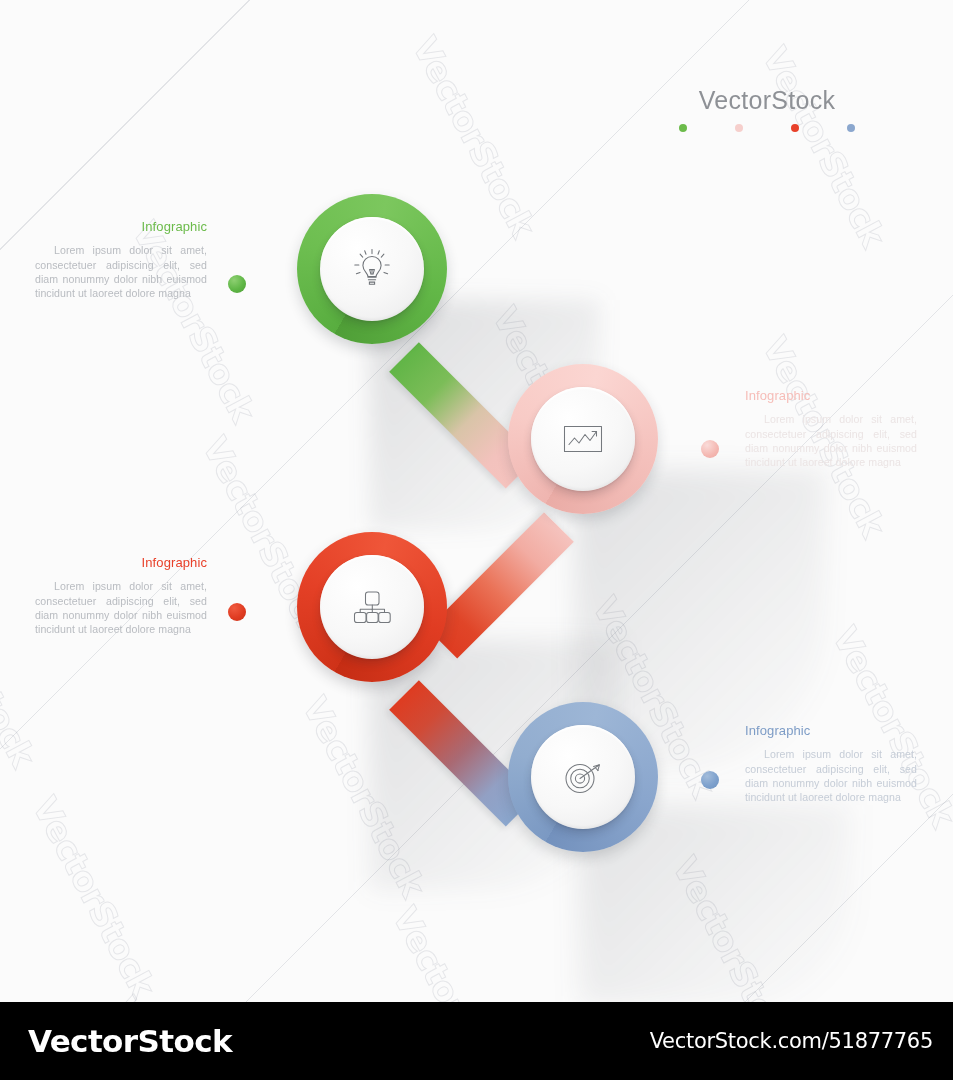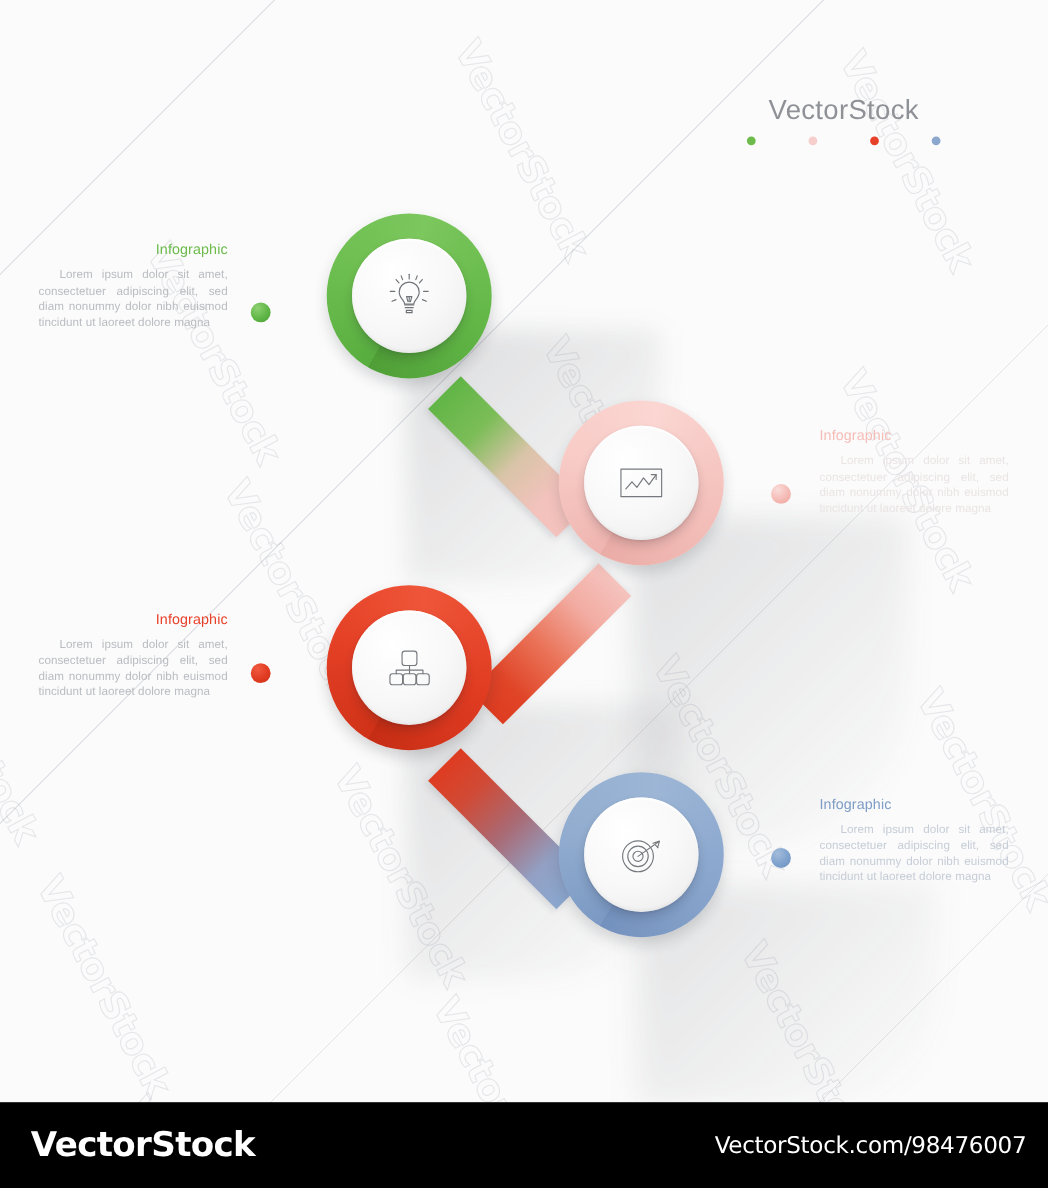--- a/index.html
+++ b/index.html
@@ -279,16 +279,16 @@
     <div class="body">Lorem ipsum dolor sit amet, consectetuer adipiscing elit, sed diam nonummy dolor nibh euismod tincidunt ut laoreet dolore magna</div>
   </div>
 
   <div class="block right" style="left:745px; top:724px;">
     <div class="title" style="color:#7d9cc6;">Infographic</div>
     <div class="body" style="color:#c6cdd7;">Lorem ipsum dolor sit amet, consectetuer adipiscing elit, sed diam nonummy dolor nibh euismod tincidunt ut laoreet dolore magna</div>
   </div>
 
   <div id="footer">
     <span class="brand">VectorStock</span>
-    <span class="url">VectorStock.com/98476007</span>
+    <span class="url">VectorStock.com/51877765</span>
   </div>
 
 </div>
 
 </body></html>

